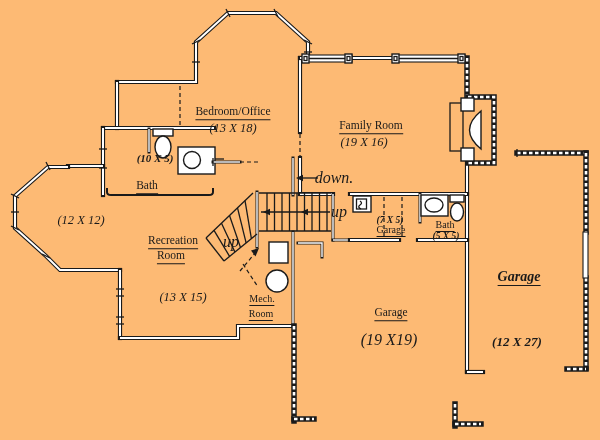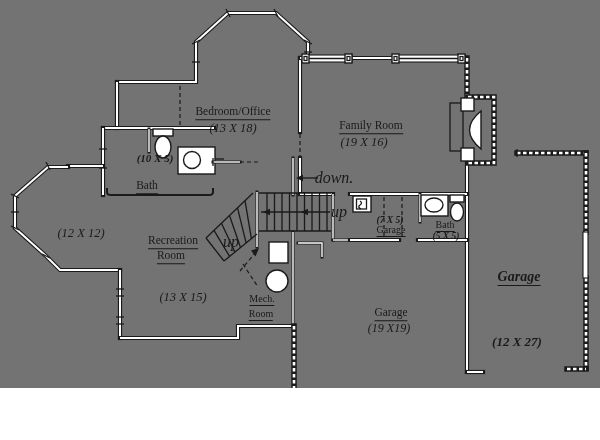--- a/index.html
+++ b/index.html
@@ -1,16 +1,16 @@
 <!DOCTYPE html>
 <html><head>
 <meta charset="utf-8">
 <style>
   html,body{margin:0;padding:0;background:#ffffff;}
-  .stage{position:relative;width:600px;height:388px;background:#737373;overflow:hidden;
+  .stage{position:relative;width:600px;height:440px;background:#fdba74;overflow:hidden;
          font-family:"Liberation Serif", serif;}
   svg{position:absolute;left:0;top:0;}
   
   .dbl{stroke:#1a1a1a;stroke-width:4.2;fill:none;stroke-linecap:square;stroke-linejoin:miter}
   .dbl-in{stroke:#ffffff;stroke-width:2.0;fill:none;stroke-linecap:butt}
   .td{stroke:#1a1a1a;stroke-width:3;fill:none;stroke-linecap:square}
   .td-in{stroke:#ffffff;stroke-width:1.4;fill:none;stroke-linecap:butt}
   .hw{stroke:#1a1a1a;stroke-width:5.5;fill:none;stroke-linecap:square}
   .hw-in{stroke:#ffffff;stroke-width:2.6;fill:none;stroke-dasharray:3.5 2.5;stroke-linecap:butt}
   .ln{stroke:#1a1a1a;stroke-width:1.3;fill:none}
@@ -257,37 +257,37 @@
 <div>
   <div class="lbl rname" style="left:233px;top:113px">Bedroom/Office</div>
   <div class="lbl dims" style="left:233px;top:128px">(13 X 18)</div>
 
   <div class="lbl dims-sm" style="left:155px;top:158px;font-size:11px">(10 X 5)</div>
   <div class="lbl rname" style="left:147px;top:187px">Bath</div>
 
   <div class="lbl rname" style="left:371px;top:127px">Family Room</div>
   <div class="lbl dims" style="left:364px;top:142px">(19 X 16)</div>
 
-  <div class="lbl dims" style="left:81px;top:233px">(12 X 12)</div>
+  <div class="lbl dims" style="left:81px;top:220px">(12 X 12)</div>
 
   <div class="lbl rname" style="left:173px;top:242px">Recreation</div>
   <div class="lbl rname" style="left:171px;top:257px">Room</div>
   <div class="lbl dims" style="left:183px;top:297px">(13 X 15)</div>
 
   <div class="lbl rname-sm" style="left:262px;top:300px">Mech.</div>
   <div class="lbl rname-sm" style="left:261px;top:315px">Room</div>
 
   <div class="lbl dims-xs" style="left:390px;top:221px">(7 X 5)</div>
   <div class="lbl rname-sm" style="left:391px;top:231px">Garage</div>
 
   <div class="lbl rname-sm" style="left:445px;top:226px">Bath</div>
   <div class="lbl dims-xs" style="left:446px;top:237px">(5 X 5)</div>
 
   <div class="lbl rname" style="left:391px;top:314px">Garage</div>
-  <div class="lbl dims" style="left:389px;top:328px;font-size:12px">(19 X19)</div>
+  <div class="lbl dims" style="left:389px;top:340px;font-size:16px">(19 X19)</div>
 
   <div class="lbl big-name" style="left:519px;top:278px">Garage</div>
   <div class="lbl big-dims" style="left:517px;top:295px">(12 X 27)</div>
 
   <div class="lbl note" style="left:334px;top:178px">down.</div>
   <div class="lbl note" style="left:339px;top:212px">up</div>
   <div class="lbl note" style="left:231px;top:242px">up</div>
 </div>
 </div>
 

